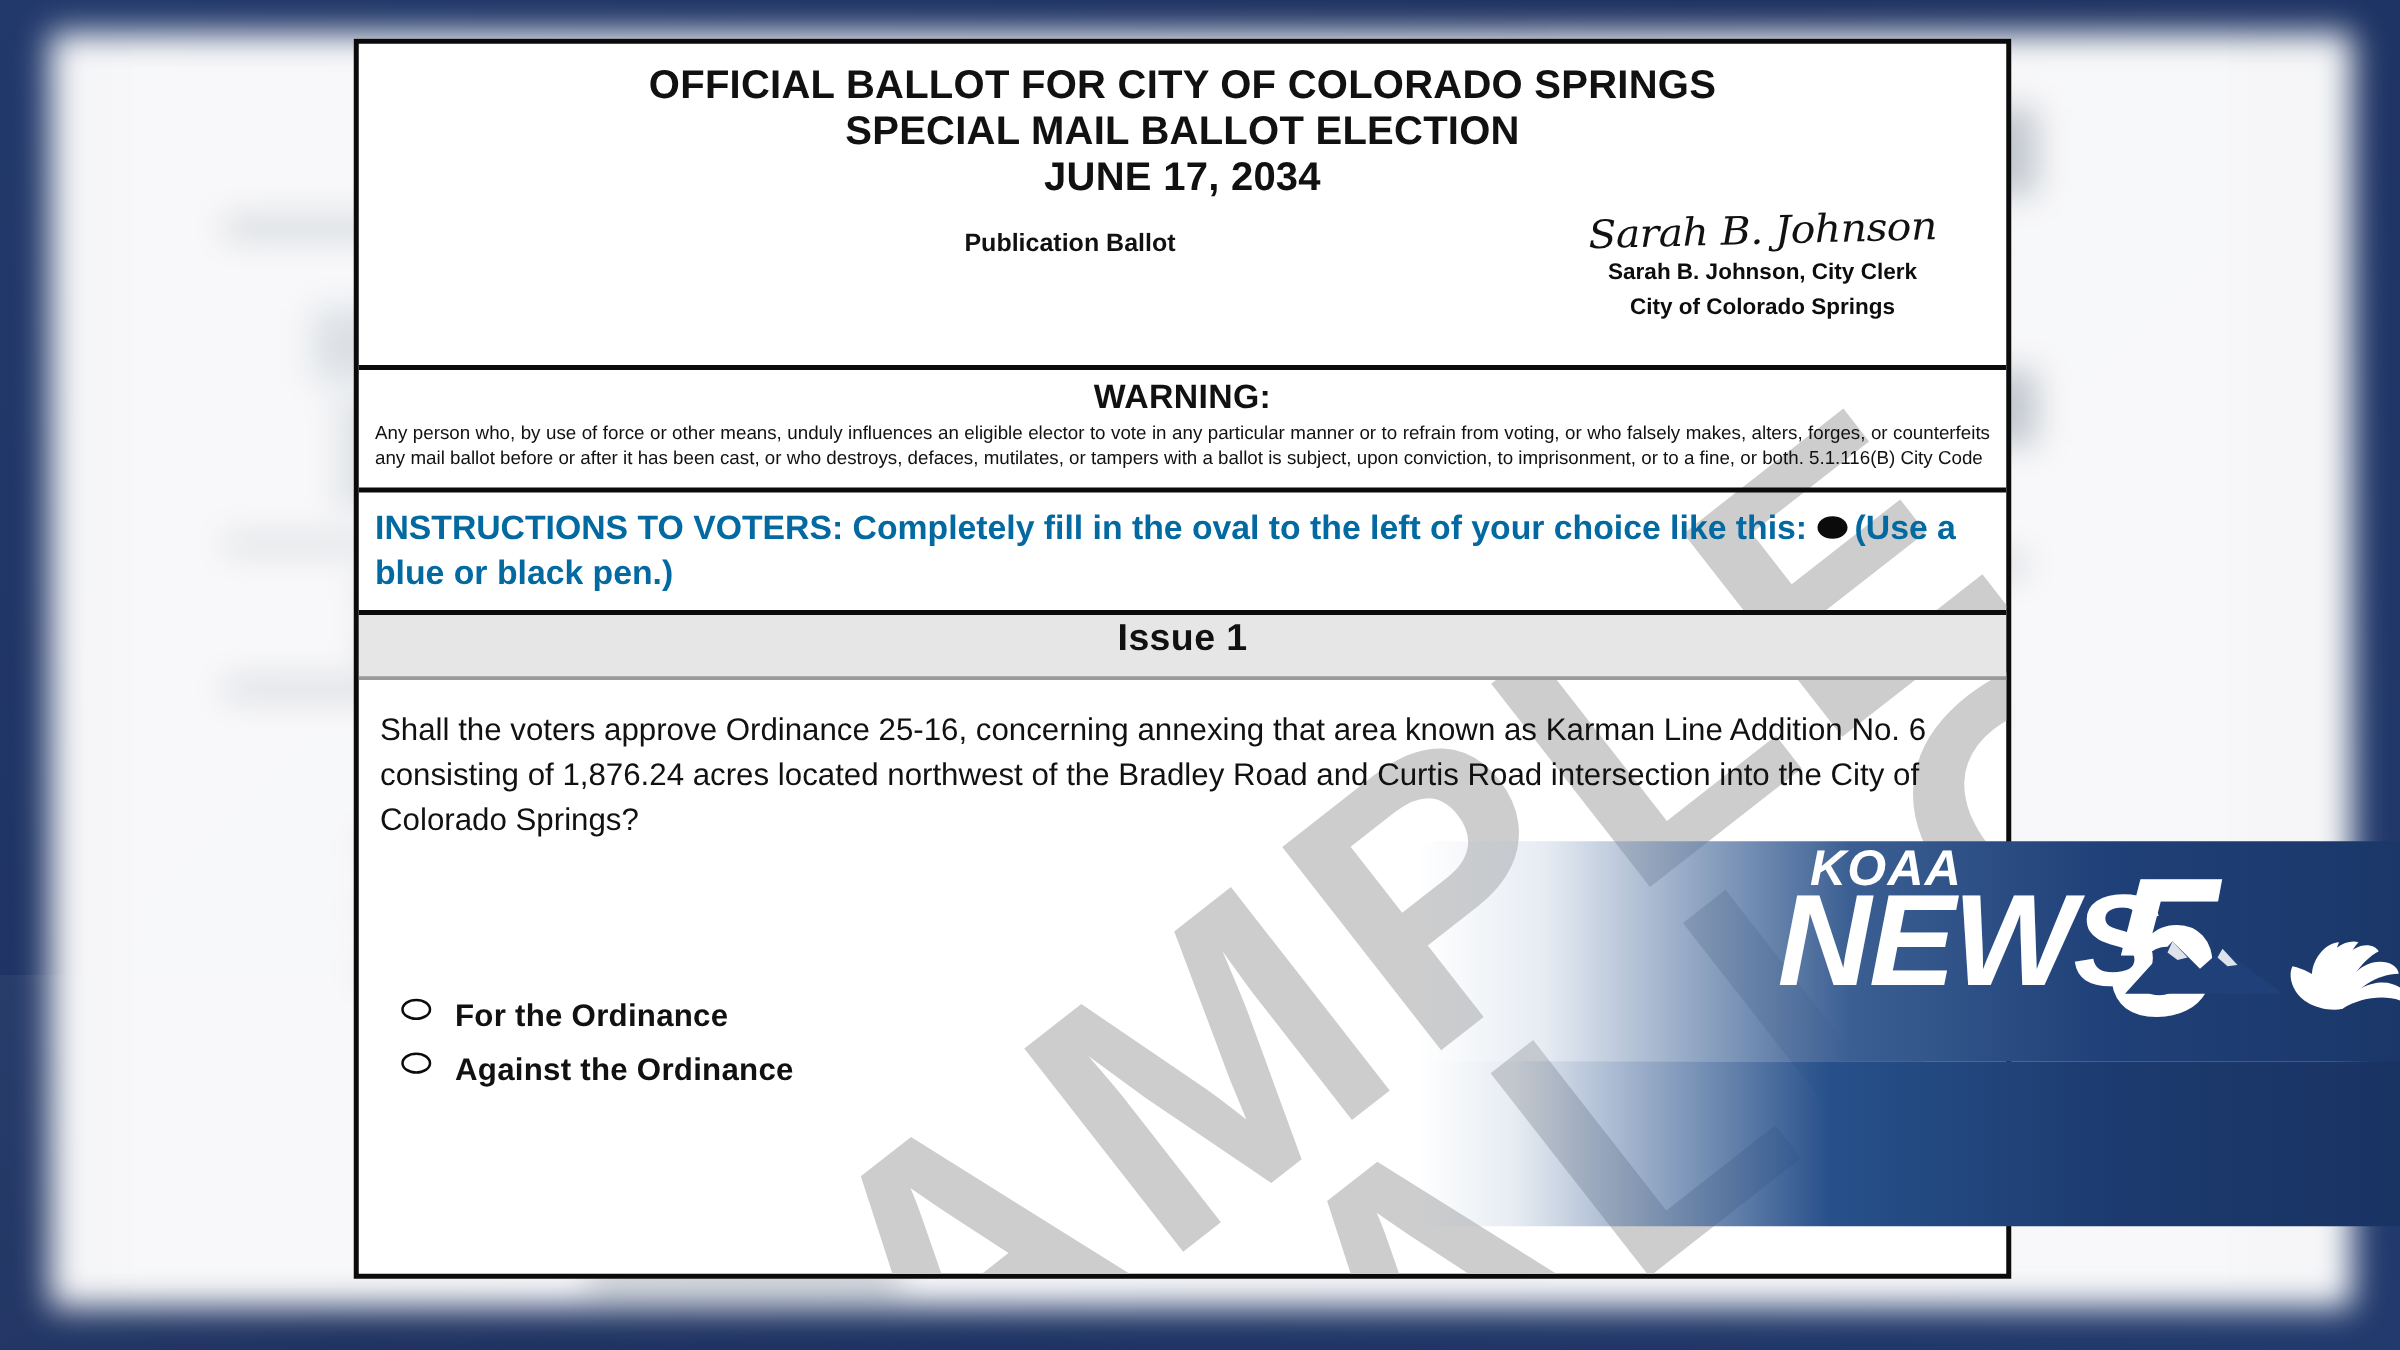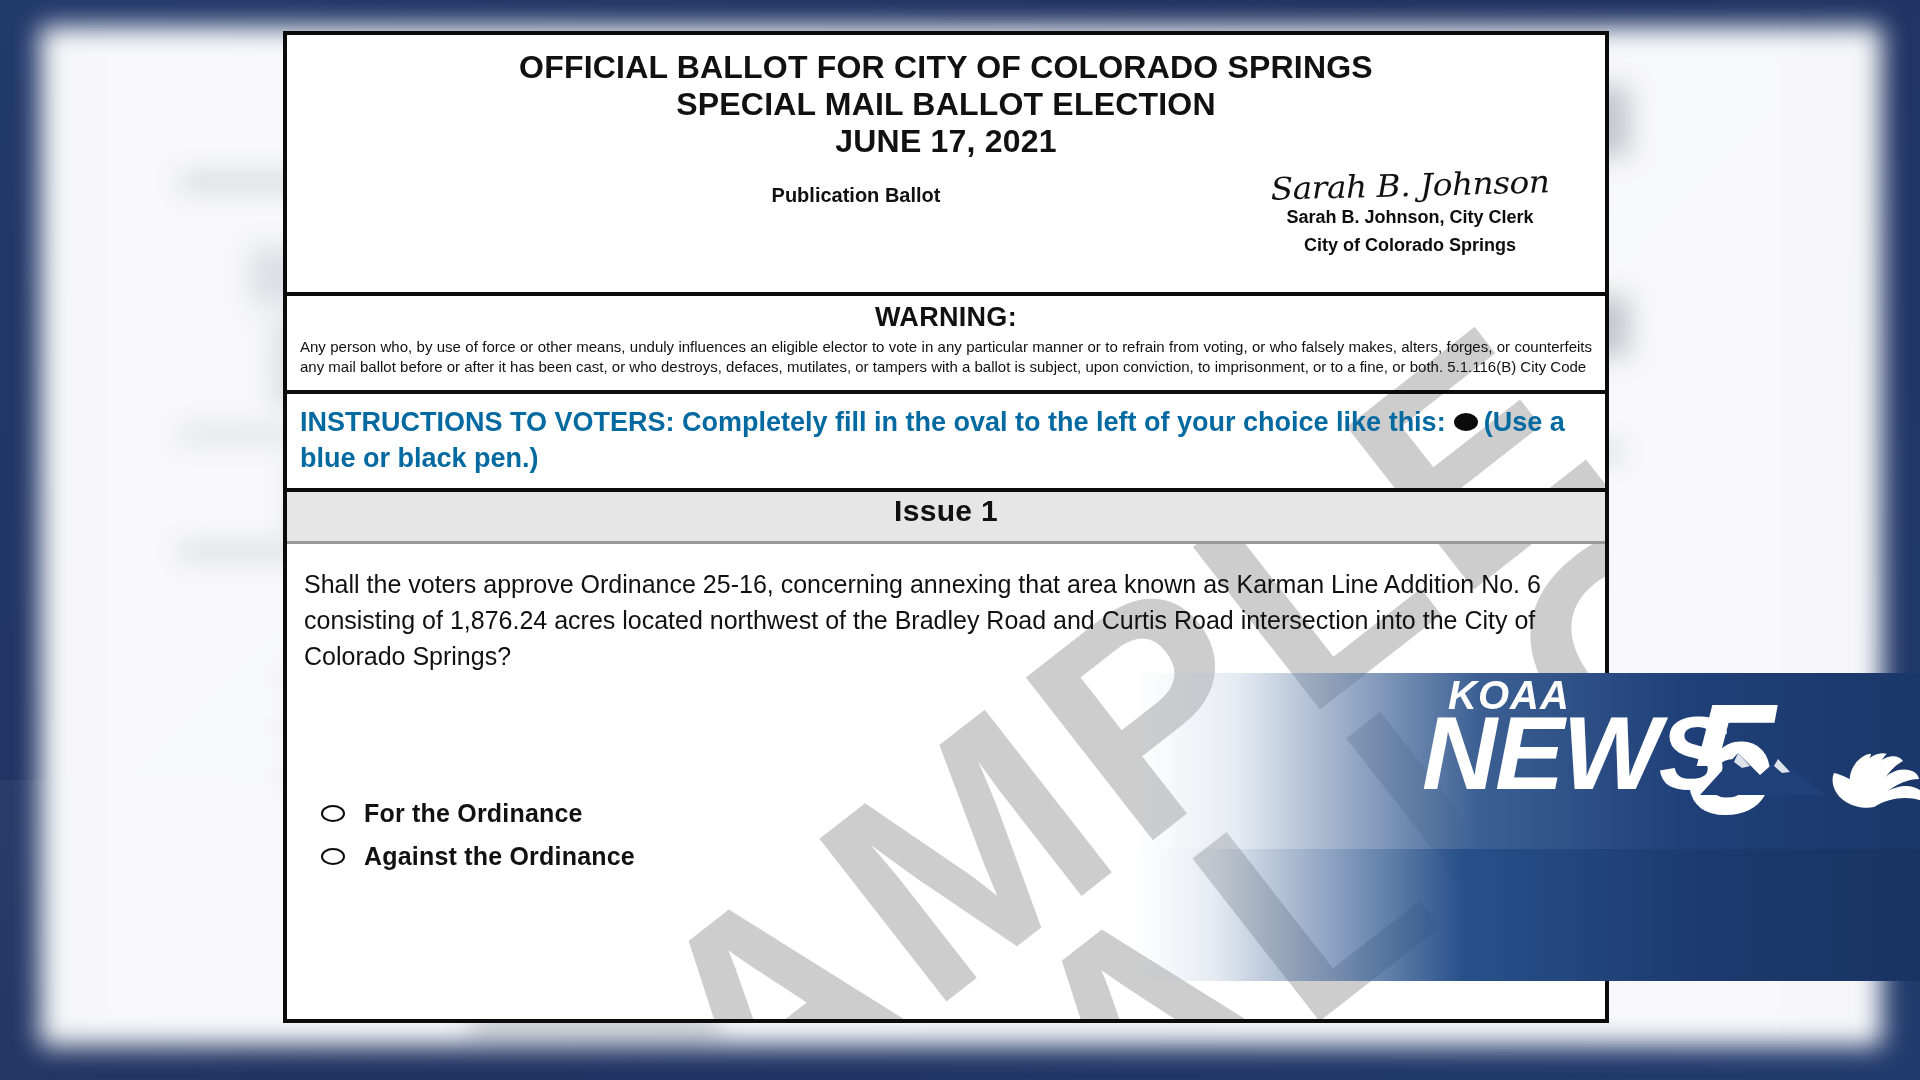--- a/index.html
+++ b/index.html
@@ -111,21 +111,21 @@
   
   #issue-sec{background:#e6e6e6;padding:2px 0 13px 0;border-bottom:3px solid #9a9a9a;}
   #issue-title{text-align:center;font-weight:700;font-size:30px;color:#111;letter-spacing:.3px;}
 
   
   #question-sec{padding:22px 17px 0 17px;}
   #question-text{font-size:25px;color:#111;line-height:1.44;}
 
   
   #choices{margin-top:125px;padding-left:17px;}
-  .choice-row{display:flex;align-items:center;margin-bottom:14px;margin-top:12px;}
+  .choice-row{display:flex;align-items:flex-start;margin-bottom:14px;margin-top:12px;}
   .oval-empty{
     width:24px;height:17px;border:2.5px solid #0b0b0b;border-radius:50%;
     box-sizing:border-box;flex:0 0 auto;
   }
   .choice-label{font-size:25px;font-weight:700;color:#111;margin-left:19px;letter-spacing:.2px;}
 
   
   #logo-bar{
     position:absolute;left:1134px;top:673px;width:786px;height:176px;
     background:linear-gradient(90deg,rgba(255,255,255,0) 0%,rgba(173,191,214,.30) 13%,
@@ -194,21 +194,21 @@
   <div id="watermark">
     <span id="wm-a">SAMPLE</span>
     <span id="wm-b">BALLOT</span>
   </div>
 
   <div class="doc-inner">
 
     <div class="sec" id="header-sec">
       <div class="title-line">OFFICIAL BALLOT FOR CITY OF COLORADO SPRINGS</div>
       <div class="title-line">SPECIAL MAIL BALLOT ELECTION</div>
-      <div class="title-line">JUNE 17, 2021</div>
+      <div class="title-line">JUNE 17, 2034</div>
 
       <div id="pub-row">
         <div id="pub-title">Publication Ballot</div>
         <div id="sig-block">
           <div id="sig-mark">Sarah B. Johnson</div>
           <div class="sig-name">Sarah B. Johnson, City Clerk</div>
           <div class="sig-name">City of Colorado Springs</div>
         </div>
       </div>
     </div>

